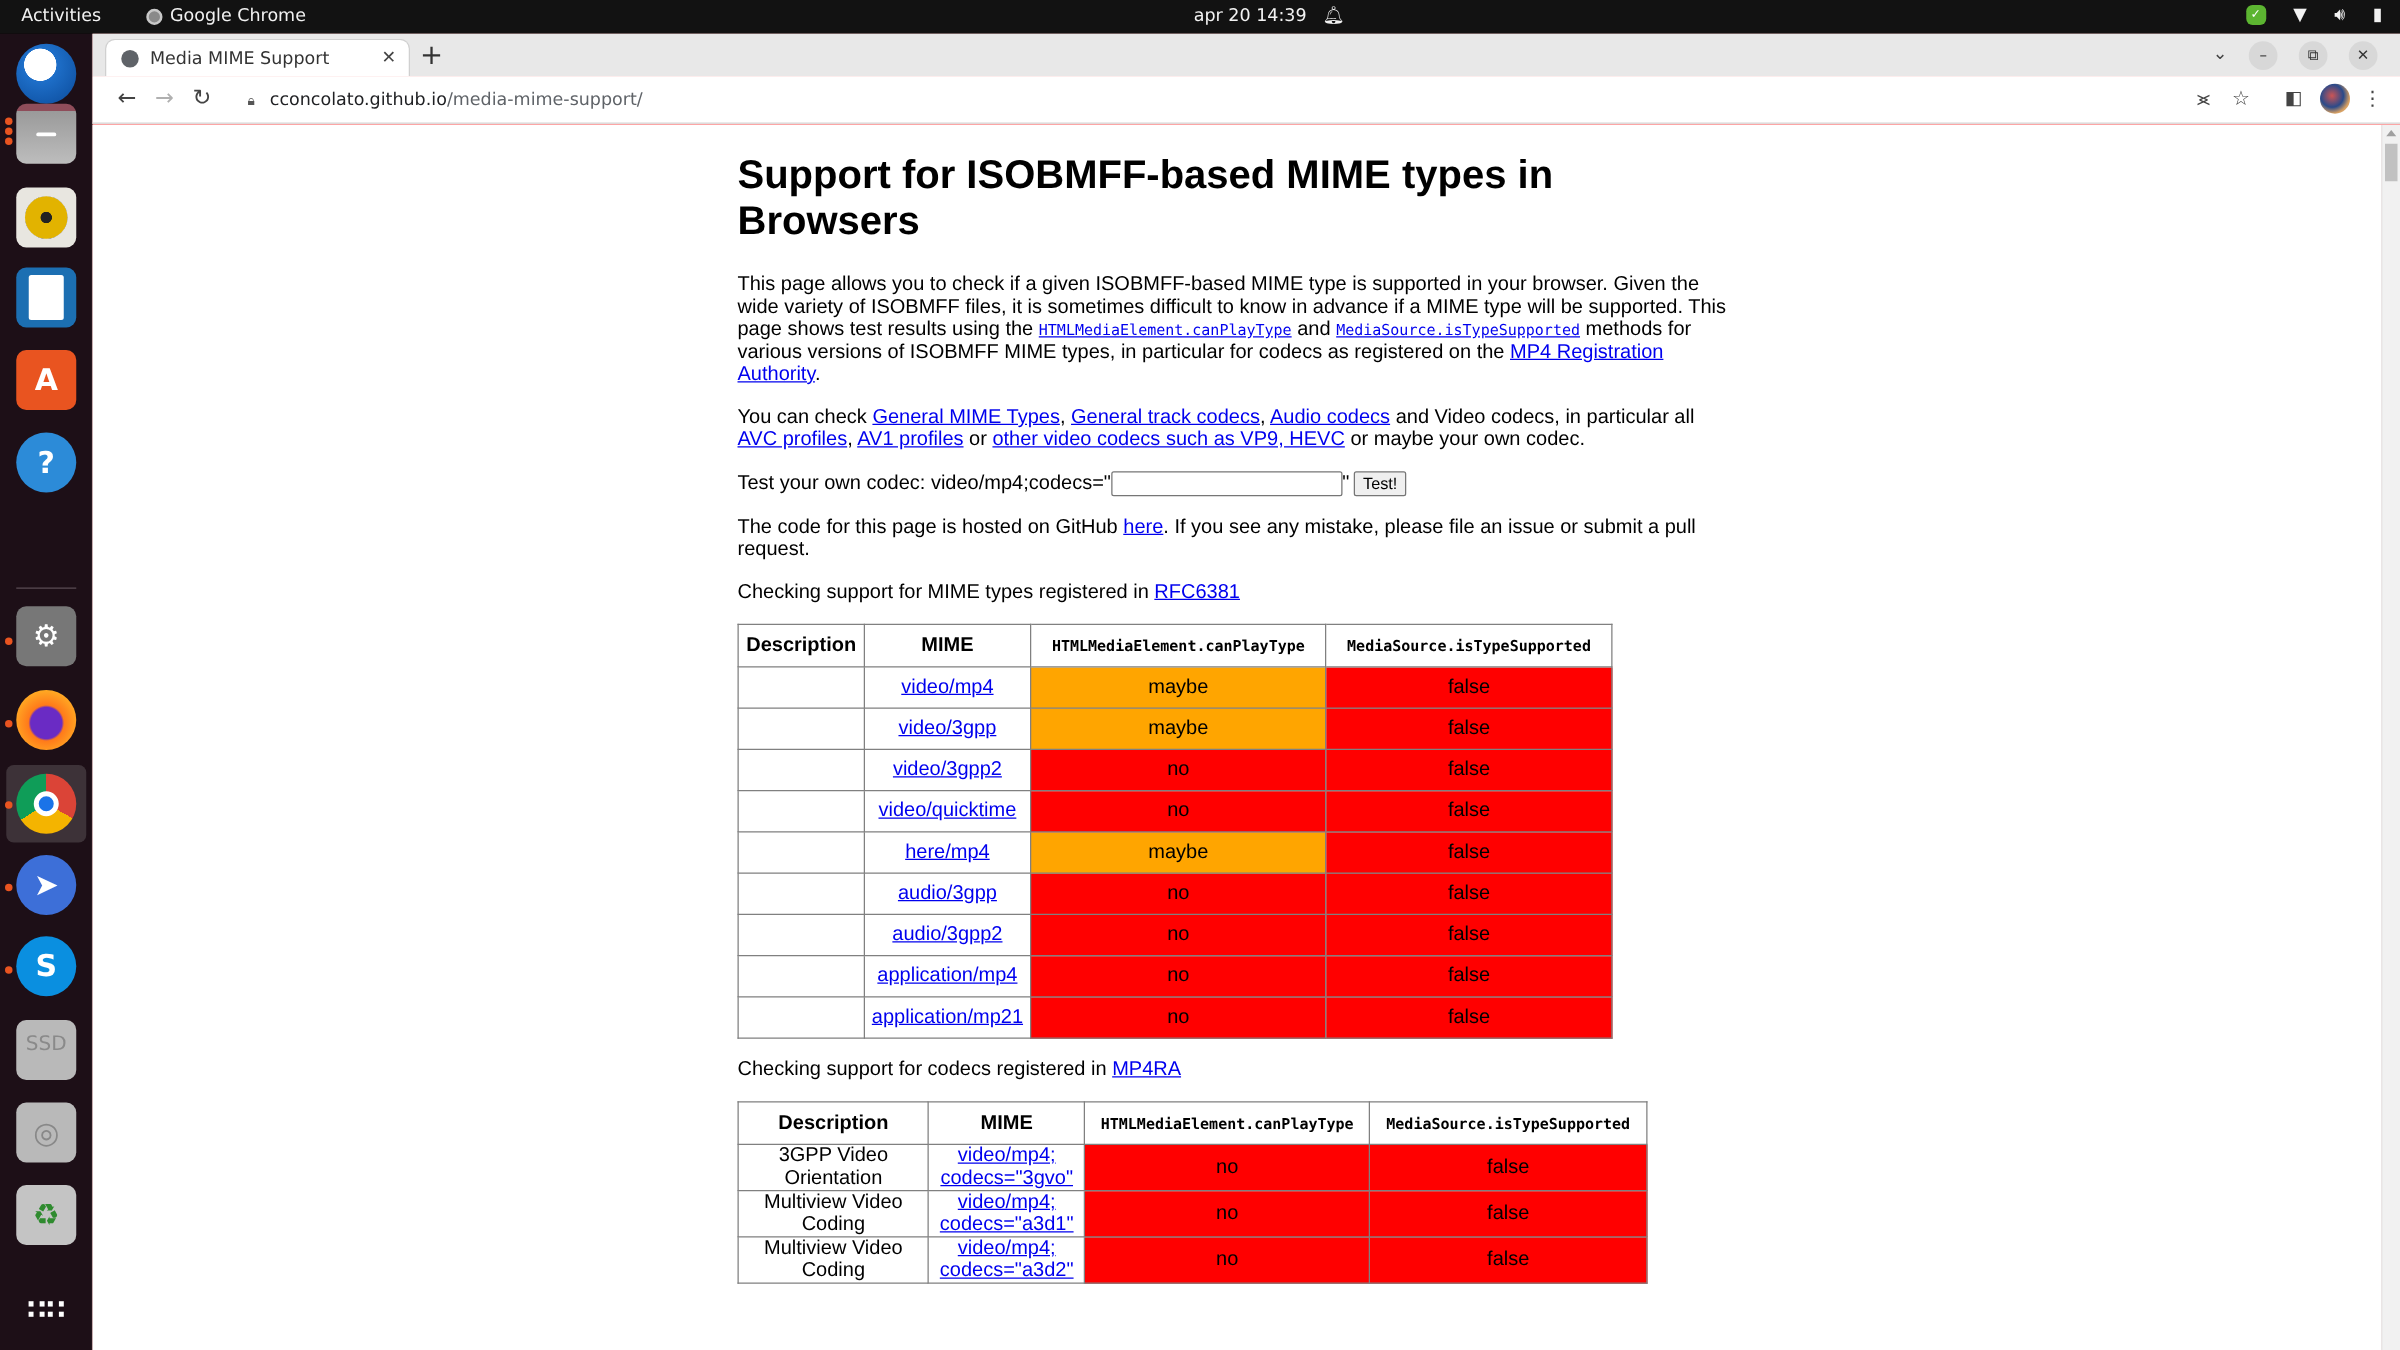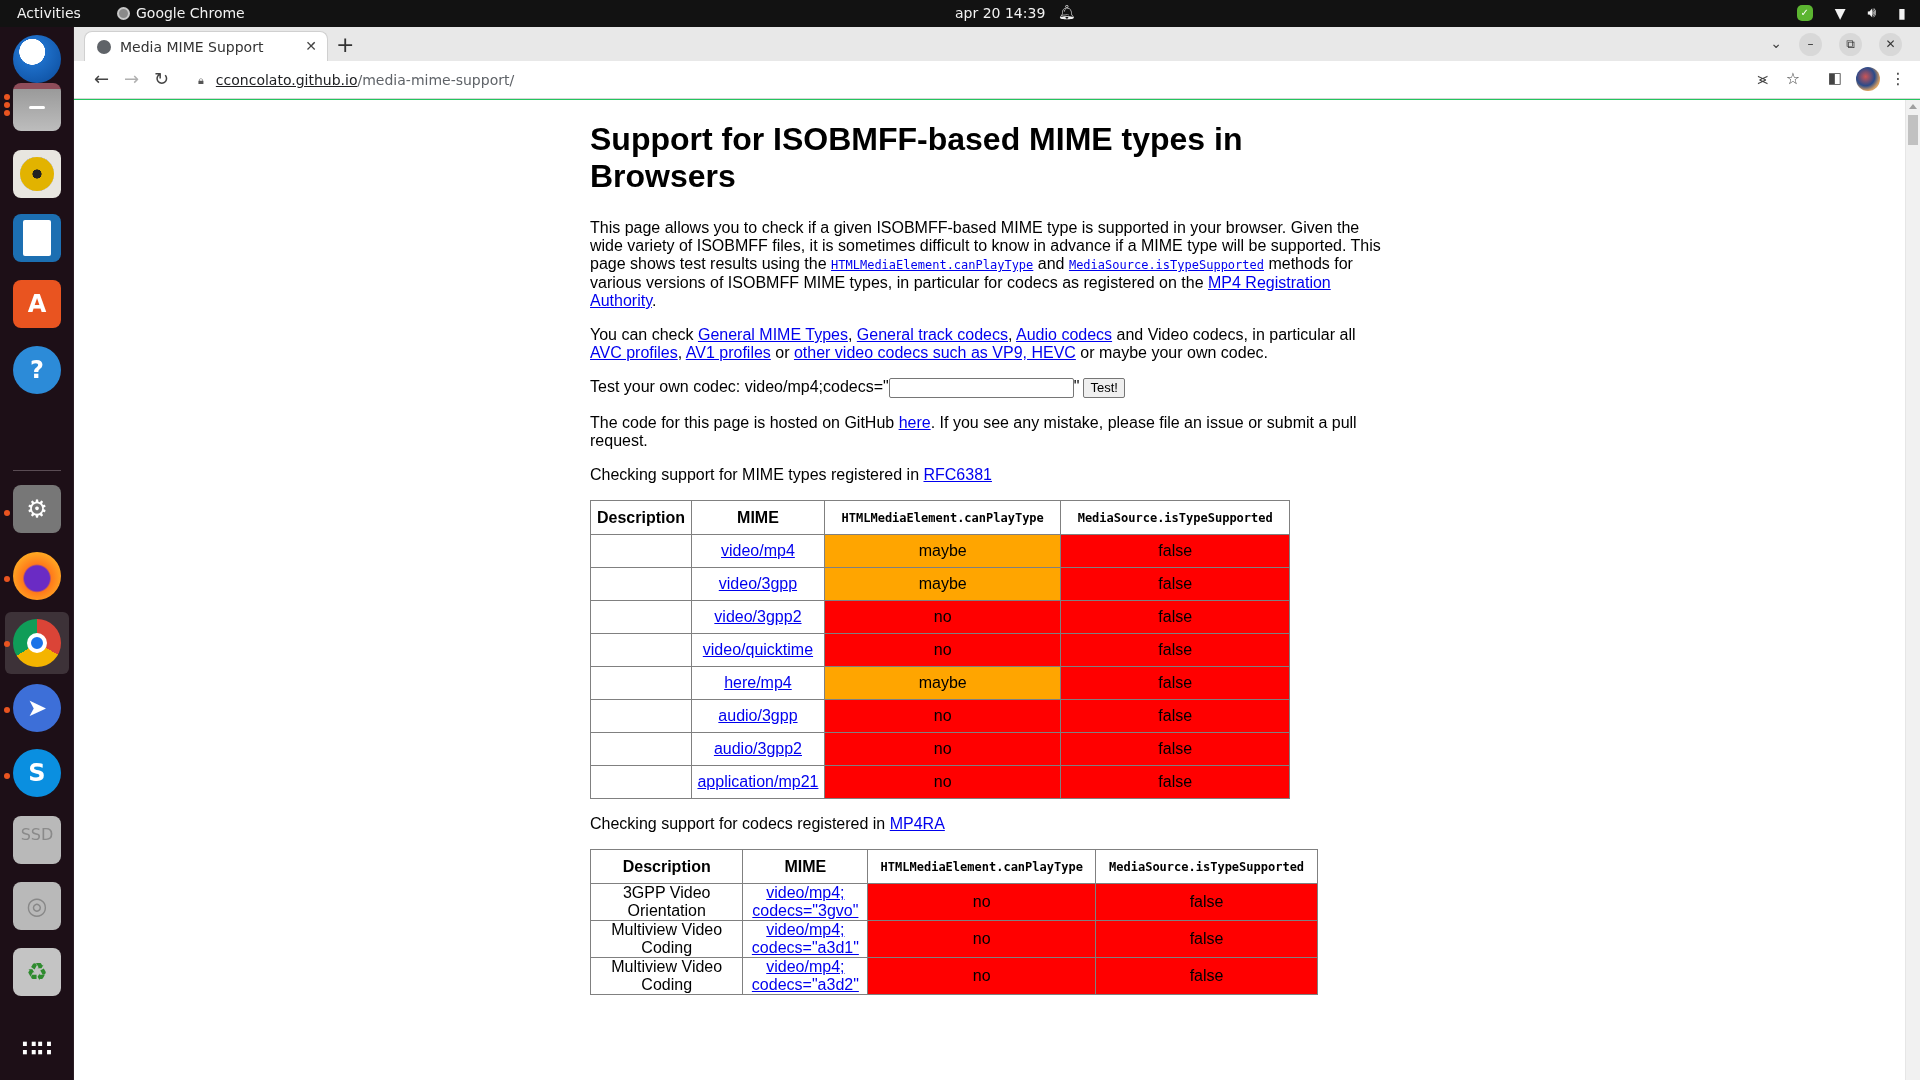--- a/index.html
+++ b/index.html
@@ -17,35 +17,35 @@
   .topbar .tray .ok { width: 16px; height: 16px; border-radius: 5px; background: #5cb531; color: #fff; font-size: 10px; text-align: center; line-height: 16px; }
 
   
   .dock { position: absolute; left: 0; top: 27px; width: 74px; height: 1053px; background: #1d0f17; border-right: 1px solid #2a1d24; }
   .dock-item { position: absolute; left: 13px; width: 48px; height: 48px; border-radius: 8px; display: flex; align-items: center; justify-content: center; font-weight: bold; color: #fff; font-size: 24px; }
   .dock-item.active-bg { left: 5px; width: 64px; height: 62px; background: #3d3238; border-radius: 6px; }
   .run-dot { position: absolute; left: 4px; width: 6px; height: 6px; border-radius: 50%; background: #e95420; }
   .dock-sep { position: absolute; left: 13px; top: 443px; width: 48px; height: 1px; background: #5a4c54; }
 
   
-  .chrome { position: absolute; left: 74px; top: 27px; width: 1846px; height: 1053px; background: #22c55e; }
+  .chrome { position: absolute; left: 74px; top: 27px; width: 1846px; height: 1053px; background: #fca5a5; }
   .tabstrip { position: absolute; left: 0; top: 0; width: 100%; height: 34px; background: #e8e8e8; }
   .tab { position: absolute; left: 10px; top: 4px; width: 244px; height: 30px; background: #fff; border-radius: 8px 8px 0 0; border: 1px solid #d0d0d0; border-bottom: none; display: flex; align-items: center; padding-left: 12px; font-size: 14px; color: #333; }
   .tab .globe { width: 14px; height: 14px; border-radius: 50%; background: #5f6368; margin-right: 9px; position: relative; }
   .tab .close { position: absolute; right: 10px; top: 6px; font-size: 14px; color: #444; }
   .newtab { position: absolute; left: 262px; top: 5px; font-size: 22px; color: #333; }
   .tab-search { position: absolute; right: 138px; top: 8px; font-size: 14px; color: #444; }
   .winbtn { position: absolute; top: 6px; width: 23px; height: 23px; border-radius: 50%; background: #d8d8d8; color: #333; font-size: 12px; text-align: center; line-height: 23px; }
 
   .toolbar { position: absolute; left: 0; top: 34px; width: 100%; height: 38px; background: #fff; border-bottom: 1px solid #d6d6d6; }
   .navbtn { position: absolute; top: 7px; font-size: 18px; color: #444; }
   .navbtn.disabled { color: #b0b0b0; }
   .omnibox { position: absolute; left: 108px; top: 4px; width: 1620px; height: 30px; background: #fff; border-radius: 15px; display: flex; align-items: center; padding-left: 16px; font-size: 14px; }
   .omnibox .lock { color: #555; font-size: 11px; margin-right: 12px; }
-  .omnibox .host { color: #202124; text-decoration: underline; }
+  .omnibox .host { color: #202124; }
   .omnibox .path { color: #5f6368; }
   .omni-ico { position: absolute; top: 8px; font-size: 16px; color: #444; }
   .avatar { position: absolute; right: 40px; top: 6px; width: 24px; height: 24px; border-radius: 50%; background: radial-gradient(circle at 40% 40%, #c55 0%, #2a4a8a 45%, #d9a060 70%, #ccc 100%); }
 
   
   .viewport { position: absolute; left: 0; top: 73px; width: 1831px; height: 980px; background: #fff; overflow: hidden; }
   .scrollbar { position: absolute; right: 0; top: 73px; width: 15px; height: 980px; background: #f1f1f1; border-left: 1px solid #e6e6e6; }
   .scrollbar .arrow { position: absolute; left: 3px; top: 4px; width: 0; height: 0; border-left: 4px solid transparent; border-right: 4px solid transparent; border-bottom: 5px solid #a0a0a0; }
   .scrollbar .thumb { position: absolute; left: 2px; top: 15px; width: 10px; height: 30px; background: #c1c1c1; }
 
@@ -238,20 +238,26 @@
               <td class="false">false</td>
             </tr>
           <tr>
               <td></td>
               <td><a href="#">audio/3gpp2</a></td>
               <td class="no">no</td>
               <td class="false">false</td>
             </tr>
           <tr>
               <td></td>
+              <td><a href="#">application/mp4</a></td>
+              <td class="no">no</td>
+              <td class="false">false</td>
+            </tr>
+          <tr>
+              <td></td>
               <td><a href="#">application/mp21</a></td>
               <td class="no">no</td>
               <td class="false">false</td>
             </tr>
         </tbody>
       </table>
 
       <p><span>Checking support for codecs registered in </span><a href="#">MP4RA</a></p>
 
       <table class="t2" style="width:728px">

